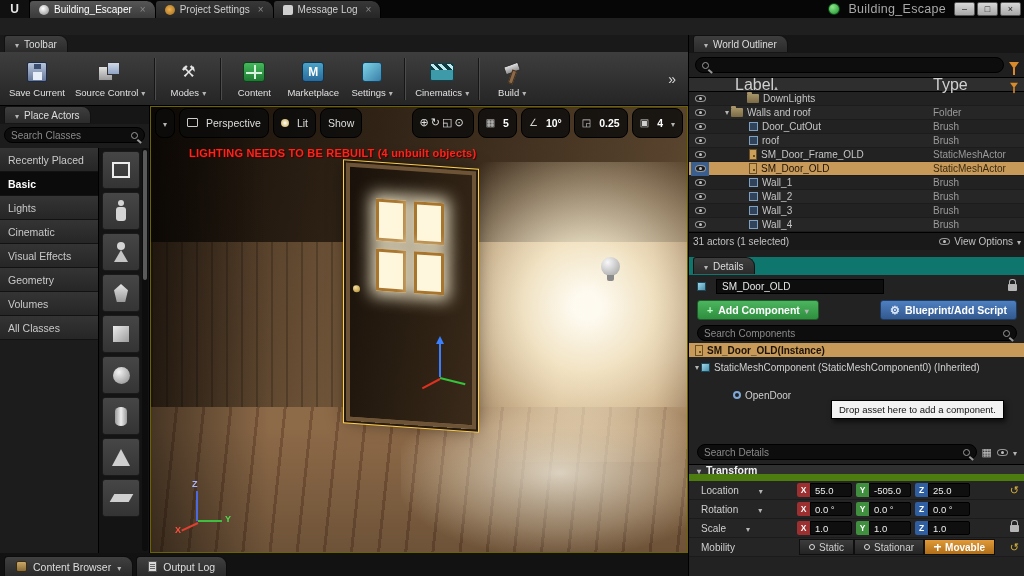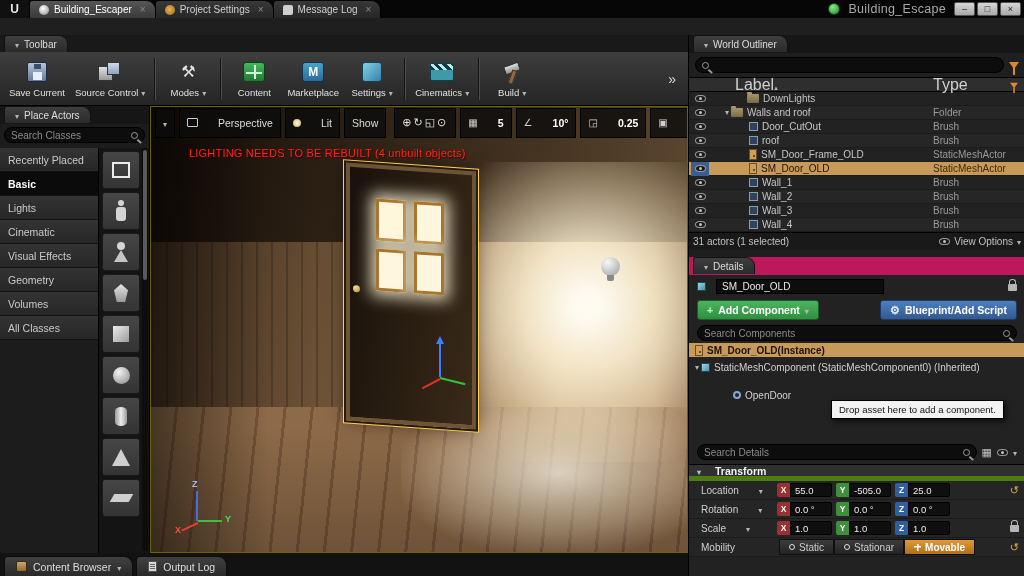--- a/index.html
+++ b/index.html
@@ -109,23 +109,23 @@
 .gz-x{position:absolute;left:31px;top:43px;width:20px;height:2px;background:#e03020;transform:rotate(152deg);transform-origin:0 50%}
 .sc-bulb{position:absolute;left:450px;top:150px;width:19px;height:19px;border-radius:50%;background:radial-gradient(circle at 35% 28%,#f8f8f8,#9c9c9c);box-shadow:0 0 16px rgba(255,255,235,.4)}
 .sc-bulb::after{content:"";position:absolute;left:6px;top:18px;width:7px;height:6px;background:#8a8a8a;border-radius:0 0 2px 2px}
 .axiswidget{position:absolute;left:28px;top:378px;width:56px;height:56px;font-size:9px;font-weight:bold}
 .ax-z{position:absolute;left:17px;top:6px;width:2px;height:30px;background:#4a6adf}
 .ax-y{position:absolute;left:19px;top:35px;width:24px;height:2px;background:#3fbf3f}
 .ax-x{position:absolute;left:19px;top:37px;width:18px;height:2px;background:#e04030;transform:rotate(155deg);transform-origin:0 50%}
 .ax-lz{position:absolute;left:13px;top:-6px;color:#aab6ff}
 .ax-ly{position:absolute;left:46px;top:29px;color:#4fdf4f}
 .ax-lx{position:absolute;left:-4px;top:40px;color:#ff5040}
-.sc-warning{position:absolute;left:38px;top:40px;color:#ff231a;font-weight:normal;font-size:11px;text-shadow:1px 1px 1px #3a0000;letter-spacing:.2px}
+.sc-warning{position:absolute;left:38px;top:40px;color:#ff231a;font-weight:bold;font-size:11px;text-shadow:1px 1px 1px #3a0000;letter-spacing:.2px}
 .vt{position:absolute;left:4px;top:5px;right:4px;height:21px;display:flex;align-items:center;gap:4px}
-.vt-btn{height:30px;display:flex;align-items:center;gap:20px;padding:0 7px;background:rgba(12,12,12,.82);border:1px solid #000;border-radius:0;color:#ddd;font-size:10.5px;white-space:nowrap}
+.vt-btn{height:30px;display:flex;align-items:center;gap:8px;padding:0 7px;background:rgba(12,12,12,.82);border:1px solid #000;border-radius:8px;color:#ddd;font-size:10.5px;white-space:nowrap}
 .vt-glyphs{letter-spacing:2px;font-size:11px;color:#e0e0e0}
 .persp-ico{width:11px;height:9px;border:1px solid #ccc;border-radius:1px}
 .lit-ico{width:8px;height:8px;border-radius:50%;background:radial-gradient(#fff,#caa53a)}
 .vt-spacer{flex:1}
 .vt-num{color:#fff;font-weight:bold}
 .vt-ico{font-size:10px;color:#cfcfcf}
 
 
 .right-panel{position:absolute;left:688px;top:35px;width:336px;height:541px;background:#1f1f1f;border-left:1px solid #000}
 .rp-tabrow{height:18px;background:#161616}
@@ -155,42 +155,42 @@
 .ic-brush{width:9px;height:9px;border:1px solid #7fa0c0;background:#31435a;margin-right:4px;flex:0 0 auto}
 .ic-door{width:8px;height:11px;background:#caa05a;border:1px solid #6b4e23;margin-right:4px;position:relative;flex:0 0 auto}
 .ic-door::after{content:"";position:absolute;right:1px;top:5px;width:2px;height:2px;border-radius:50%;background:#4a3515}
 .ol-label{white-space:nowrap;overflow:hidden}
 .ol-type{position:absolute;left:244px;color:#9a9a9a;white-space:nowrap}
 .ol-status{height:18px;background:#191919;border-top:1px solid #000;display:flex;align-items:center;padding:0 4px;font-size:10px;color:#c0c0c0}
 .vo{margin-left:auto;display:flex;align-items:center;gap:4px}
 
 
 .details{position:absolute;left:0;top:222px;width:336px;height:319px;background:#222}
-.dt-tabrow{height:18px;background:#be185d}
+.dt-tabrow{height:18px;background:#0f766e}
 .dt-namerow{display:flex;align-items:center;gap:6px;padding:3px 8px;height:22px}
 .name-input{width:168px;height:15px;background:#0d0d0d;border:1px solid #000;color:#e8e8e8;font-size:10px;padding:0 5px;font-family:"Liberation Sans",sans-serif;outline:none}
 .lock{width:9px;height:7px;background:#b5b5b5;border-radius:1px;position:relative;margin-left:auto;margin-top:3px}
 .lock::before{content:"";position:absolute;left:1px;top:-5px;width:5px;height:5px;border:1.5px solid #b5b5b5;border-bottom:none;border-radius:3px 3px 0 0}
 .dt-btnrow{display:flex;align-items:center;padding:2px 8px;gap:8px;height:26px}
 .btn-green{background:linear-gradient(#4cb45e,#2e8f3f);border:1px solid #1d5c29;color:#fff;font-weight:bold;border-radius:3px;height:20px;display:flex;align-items:center;gap:5px;padding:0 9px;font-size:10.5px}
 .btn-blue{margin-left:auto;background:linear-gradient(#4e7fc0,#33598f);border:1px solid #1d3a63;color:#fff;font-weight:bold;border-radius:3px;height:20px;display:flex;align-items:center;gap:5px;padding:0 9px;font-size:10.5px}
 .plus{color:#bfffc8;font-weight:bold}
 .gear-glyph{font-size:11px;color:#dce8fa}
 .dt-searchrow{display:flex;align-items:center;gap:5px;padding:2px 8px;height:20px}
 .comp-row{position:relative;display:flex;align-items:center;height:14px;font-size:10px;color:#d0d0d0;padding-left:6px}
 .comp-row.selected{background:#c79a59;color:#1d1205;font-weight:bold}
 .ic-mesh{width:9px;height:9px;background:linear-gradient(135deg,#9fd8ea,#4a8fa8);border:1px solid #1d4a5a;margin-right:4px;flex:0 0 auto}
 .ic-sound{width:0;height:0;border-top:4px solid transparent;border-bottom:4px solid transparent;border-right:6px solid #9ec7e8;margin-right:2px;position:relative;flex:0 0 auto}
 .ic-sound::after{content:"";position:absolute;left:0;top:-2px;width:3px;height:4px;background:#9ec7e8}
 .ic-gearblue{width:8px;height:8px;border-radius:50%;border:2px solid #7fa8d8;margin-right:4px;flex:0 0 auto}
 .tooltip{position:absolute;left:142px;top:143px;background:#f2f2f2;color:#111;border:1px solid #000;padding:3px 7px;font-size:9.5px;box-shadow:2px 3px 5px rgba(0,0,0,.6);z-index:5;white-space:nowrap}
 .grid-glyph{font-size:11px;color:#c0c0c0}
-.sec-header{height:17px;background:#303030;border-top:1px solid #000;border-bottom:5px solid #4d7c0f;display:flex;align-items:center;gap:14px;padding-left:8px;color:#f0f0f0;font-weight:bold;font-size:10.5px;margin-top:28px}
+.sec-header{height:17px;background:#303030;border-top:1px solid #000;border-bottom:7px solid #4d7c0f;display:flex;align-items:center;gap:5px;padding-left:8px;color:#f0f0f0;font-weight:bold;font-size:10.5px;margin-top:28px}
 .t-row{display:flex;align-items:center;height:19px;padding-left:12px;border-bottom:1px solid #1b1b1b;background:#252525;font-size:10px}
-.t-label{width:76px;color:#cfcfcf;display:flex;align-items:center;gap:20px}
+.t-label{width:96px;color:#cfcfcf;display:flex;align-items:center;gap:20px}
 .t-fields{display:flex;gap:4px;align-items:center}
 .axis{display:flex;height:14px}
 .tag{width:13px;display:flex;align-items:center;justify-content:center;color:#fff;font-size:8.5px;font-weight:bold;border-radius:2px 0 0 2px}
 .axis.ax-r .tag{background:#9c2f2f}
 .axis.ax-g .tag{background:#3f8f3f}
 .axis.ax-b .tag{background:#2f5fa1}
 .val{width:42px;background:#0f0f0f;border:1px solid #000;color:#ececec;font-size:9.5px;display:flex;align-items:center;padding-left:4px;border-radius:0 2px 2px 0;white-space:nowrap;overflow:hidden}
 .reset{margin-left:auto;margin-right:6px;color:#d9b23c;font-size:11px}
 .seg{display:flex;margin-left:2px}
 .seg-btn{height:16px;display:flex;align-items:center;gap:4px;padding:0 9px;background:linear-gradient(#3c3c3c,#232323);border:1px solid #0f0f0f;color:#cfcfcf;font-size:10px}

